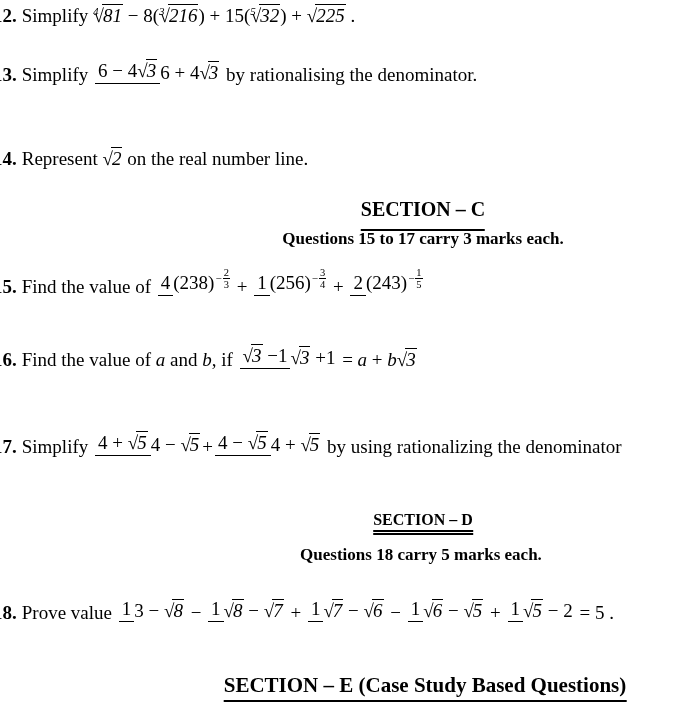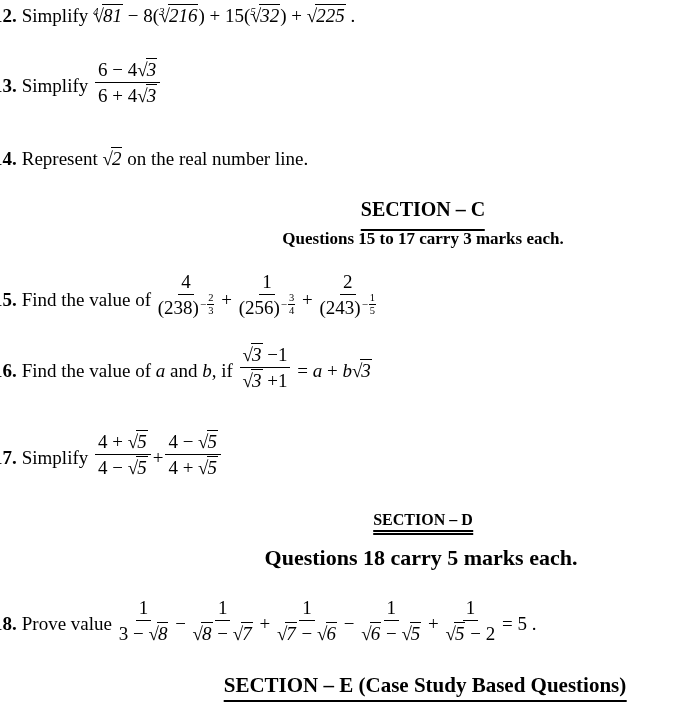--- a/index.html
+++ b/index.html
@@ -14,21 +14,21 @@
   .qnum{font-weight:bold;margin-right:5px;}
   #q12{top:4px;}
   #q13{top:63px;}
   #q14{top:147px;}
   #q15{top:275px;}
   #q16{top:348px;}
   #q17{top:435px;}
   #q18{top:601px;}
   
   .frac{
-    display:inline-flex;flex-direction:column;align-items:center;
+    display:inline-flex;align-items:center;
     vertical-align:middle;position:relative;top:-5px;
     text-align:center;margin:0 2px;
   }
   .fn{border-bottom:1.4px solid #000;padding:0 3px 1px;display:block;}
   .fd{padding-top:1px;display:block;}
   
   .sqrt{white-space:nowrap;display:inline;font-style:italic;}
   .rsign{display:inline;letter-spacing:-1px;}
   .rad{border-top:1.2px solid #000;padding:0 1px;margin-left:-1px;}
   .idx{font-size:11px;position:relative;top:-7px;margin-right:-5px;z-index:1;}
@@ -38,32 +38,32 @@
   .pminus{font-size:11px;line-height:1;}
   .mf{display:inline-flex;flex-direction:column;align-items:center;font-size:10.5px;line-height:1.1;margin-left:1px;}
   .mfn{border-bottom:1px solid #000;padding:0 1px;display:block;}
   .mfd{display:block;}
   .mi{font-style:italic;}
   
   .sec{position:absolute;transform:translateX(-50%);font-weight:bold;white-space:nowrap;}
   #secC-title{left:423px;top:197px;font-size:20px;border-bottom:2px solid #000;padding-bottom:8px;}
   #secC-sub{left:423px;top:229px;font-size:17px;}
   #secD-title{left:423px;top:510px;font-size:16px;border-bottom:5px double #000;padding-bottom:0px;}
-  #secD-sub{left:421px;top:545px;font-size:22px;}
+  #secD-sub{left:421px;top:545px;font-size:17px;}
   #secE-title{left:425px;top:673px;font-size:21px;border-bottom:2.5px solid #000;padding-bottom:1px;}
 </style>
 </head>
 <body>
 
 <div class="doc">
   <div class="q" id="q12"><span class="qnum">12.</span><span class="mtxt">Simplify </span><span class="sqrt"><span class="idx">4</span><span class="rsign">√</span><span class="rad">81</span></span><span class="mtxt"> − 8(</span><span class="sqrt"><span class="idx">3</span><span class="rsign">√</span><span class="rad">216</span></span><span class="mtxt">) + 15(</span><span class="sqrt"><span class="idx">5</span><span class="rsign">√</span><span class="rad">32</span></span><span class="mtxt">) + </span><span class="sqrt"><span class="rsign">√</span><span class="rad">225</span></span><span class="mtxt"> .</span></div>
   <div class="q" id="q13"><span class="qnum">13.</span><span class="mtxt">Simplify </span><span class="frac">
         <span class="fn"><span class="mtxt">6 − 4</span><span class="sqrt"><span class="rsign">√</span><span class="rad">3</span></span></span>
         <span class="fd"><span class="mtxt">6 + 4</span><span class="sqrt"><span class="rsign">√</span><span class="rad">3</span></span></span>
-      </span></div>
+      </span><span class="mtxt"> by rationalising the denominator.</span></div>
   <div class="q" id="q14"><span class="qnum">14.</span><span class="mtxt">Represent </span><span class="sqrt"><span class="rsign">√</span><span class="rad">2</span></span><span class="mtxt"> on the real number line.</span></div>
 
   <div class="sec" id="secC-title">SECTION – C</div>
   <div class="sec" id="secC-sub">Questions 15 to 17 carry 3 marks each.</div>
 
   <div class="q" id="q15"><span class="qnum">15.</span><span class="mtxt">Find the value of </span><span class="frac">
         <span class="fn"><span class="mtxt">4</span></span>
         <span class="fd"><span class="pow"><span class="pbase">(238)</span><span class="pexp">
               <span class="pminus">−</span>
               <span class="mf">
@@ -93,21 +93,21 @@
   <div class="q" id="q16"><span class="qnum">16.</span><span class="mtxt">Find the value of </span><span class="mi">a</span><span class="mtxt"> and </span><span class="mi">b</span><span class="mtxt">, if </span><span class="frac">
         <span class="fn"><span class="sqrt"><span class="rsign">√</span><span class="rad">3</span></span><span class="mtxt"> −1</span></span>
         <span class="fd"><span class="sqrt"><span class="rsign">√</span><span class="rad">3</span></span><span class="mtxt"> +1</span></span>
       </span><span class="mtxt"> = </span><span class="mi">a</span><span class="mtxt"> + </span><span class="mi">b</span><span class="sqrt"><span class="rsign">√</span><span class="rad">3</span></span></div>
   <div class="q" id="q17"><span class="qnum">17.</span><span class="mtxt">Simplify </span><span class="frac">
         <span class="fn"><span class="mtxt">4 + </span><span class="sqrt"><span class="rsign">√</span><span class="rad">5</span></span></span>
         <span class="fd"><span class="mtxt">4 − </span><span class="sqrt"><span class="rsign">√</span><span class="rad">5</span></span></span>
       </span><span class="mtxt">+</span><span class="frac">
         <span class="fn"><span class="mtxt">4 − </span><span class="sqrt"><span class="rsign">√</span><span class="rad">5</span></span></span>
         <span class="fd"><span class="mtxt">4 + </span><span class="sqrt"><span class="rsign">√</span><span class="rad">5</span></span></span>
-      </span></div>
+      </span><span class="mtxt"> by using rationalizing the denominator</span></div>
 
   <div class="sec" id="secD-title">SECTION – D</div>
   <div class="sec" id="secD-sub">Questions 18 carry 5 marks each.</div>
 
   <div class="q" id="q18"><span class="qnum">18.</span><span class="mtxt">Prove value </span><span class="frac">
         <span class="fn"><span class="mtxt">1</span></span>
         <span class="fd"><span class="mtxt">3 − </span><span class="sqrt"><span class="rsign">√</span><span class="rad">8</span></span></span>
       </span><span class="mtxt"> − </span><span class="frac">
         <span class="fn"><span class="mtxt">1</span></span>
         <span class="fd"><span class="sqrt"><span class="rsign">√</span><span class="rad">8</span></span><span class="mtxt"> − </span><span class="sqrt"><span class="rsign">√</span><span class="rad">7</span></span></span>

